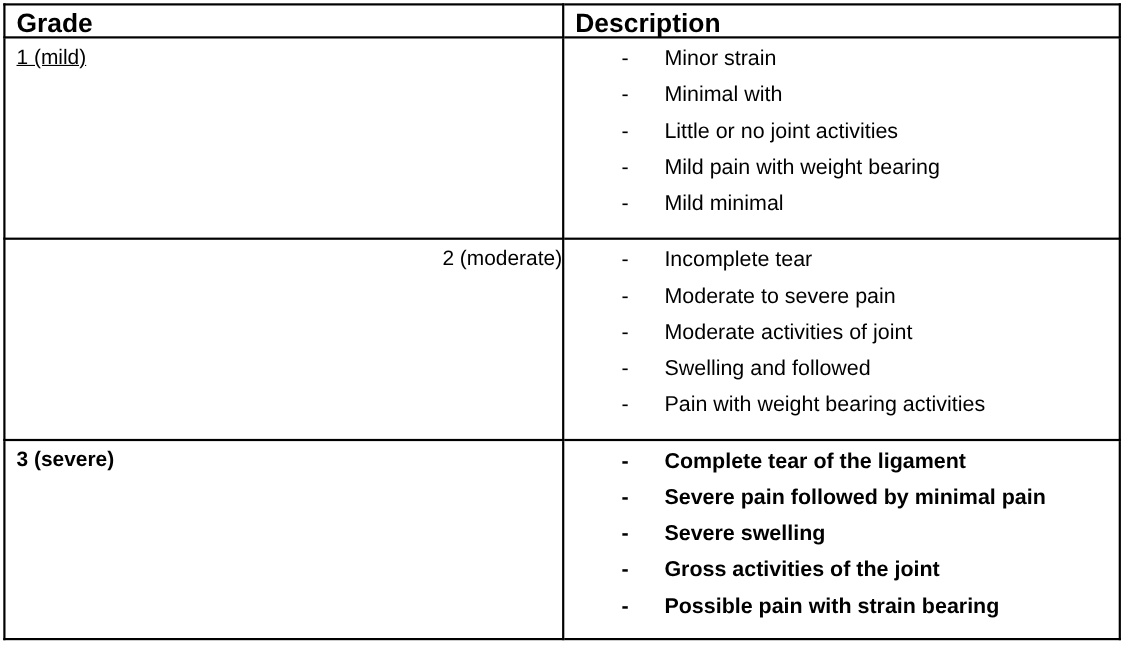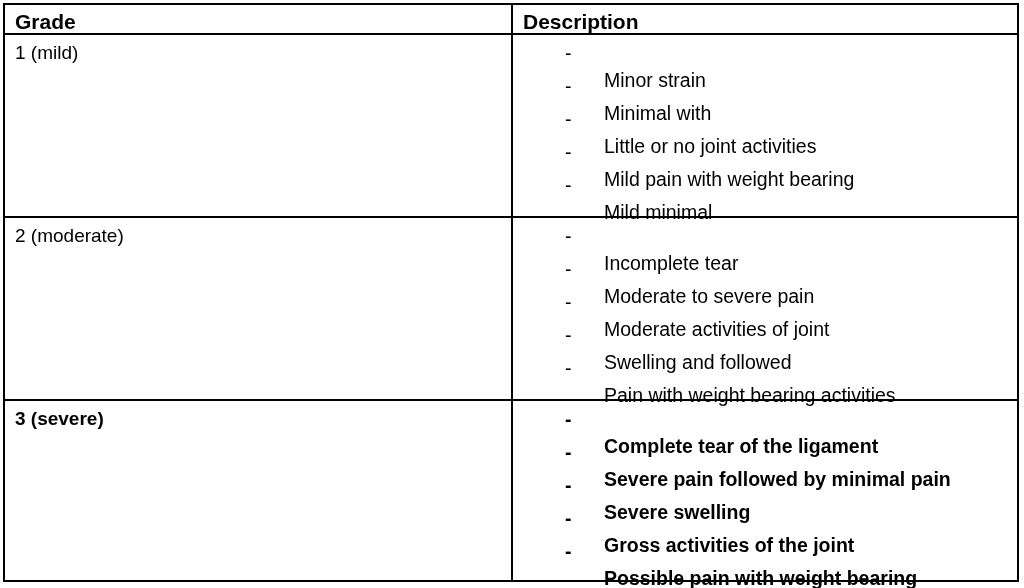--- a/index.html
+++ b/index.html
@@ -6,30 +6,30 @@
   body { width: 1024px; height: 588px; position: relative; overflow: hidden;
          font-family: "Liberation Sans", "DejaVu Sans", sans-serif; color: #000; }
   table.grade-table {
     position: absolute; left: 3px; top: 3px;
     width: 1016px; border-collapse: collapse;
   }
   table.grade-table td, table.grade-table th {
     border: 2px solid #000; vertical-align: top; padding: 0; text-align: left;
   }
   .col-grade { width: 506px; }
-  th { height: 28px; font-weight: bold; font-size: 21px; }
+  th { height: 28px; font-weight: bold; font-size: 24px; }
   th .cell-text { padding: 6px 0 0 10px; display: block; line-height: 22px; }
   td.grade-cell .cell-text { display: block; padding: 7px 0 0 10px; font-size: 19px; line-height: 22px; }
-  tr.row-1 td { height: 181px; }
-  tr.row-2 td { height: 181px; }
+  tr.row-1 td { height: 181px; text-decoration: underline; }
+  tr.row-2 td { height: 181px; text-align: right; }
   tr.row-3 td { height: 179px; font-weight: bold; }
   ul.desc-list { list-style: none; margin: 0; padding: 6px 0 0 0; }
   ul.desc-list li { position: relative; height: 33px; font-size: 19.5px; line-height: 24px; }
   ul.desc-list li .dash { position: absolute; left: 52px; }
-  ul.desc-list li .item-text { position: absolute; left: 91px; white-space: nowrap; margin-top: 27px; }
+  ul.desc-list li .item-text { position: absolute; left: 91px; white-space: nowrap; }
 </style>
 </head>
 <body>
 
 <table class="grade-table">
   <tbody>
       <tr>
     <th class="col-grade">
           <span class="cell-text">Grade</span>
         </th>
@@ -112,19 +112,19 @@
         <li>
               <span class="dash">-</span>
               <span class="item-text">Severe swelling</span>
             </li>
         <li>
               <span class="dash">-</span>
               <span class="item-text">Gross activities of the joint</span>
             </li>
         <li>
               <span class="dash">-</span>
-              <span class="item-text">Possible pain with weight bearing</span>
+              <span class="item-text">Possible pain with strain bearing</span>
             </li>
       </ul>
     </td>
   </tr>
 </tbody>
   </table>
 
 </body></html>

